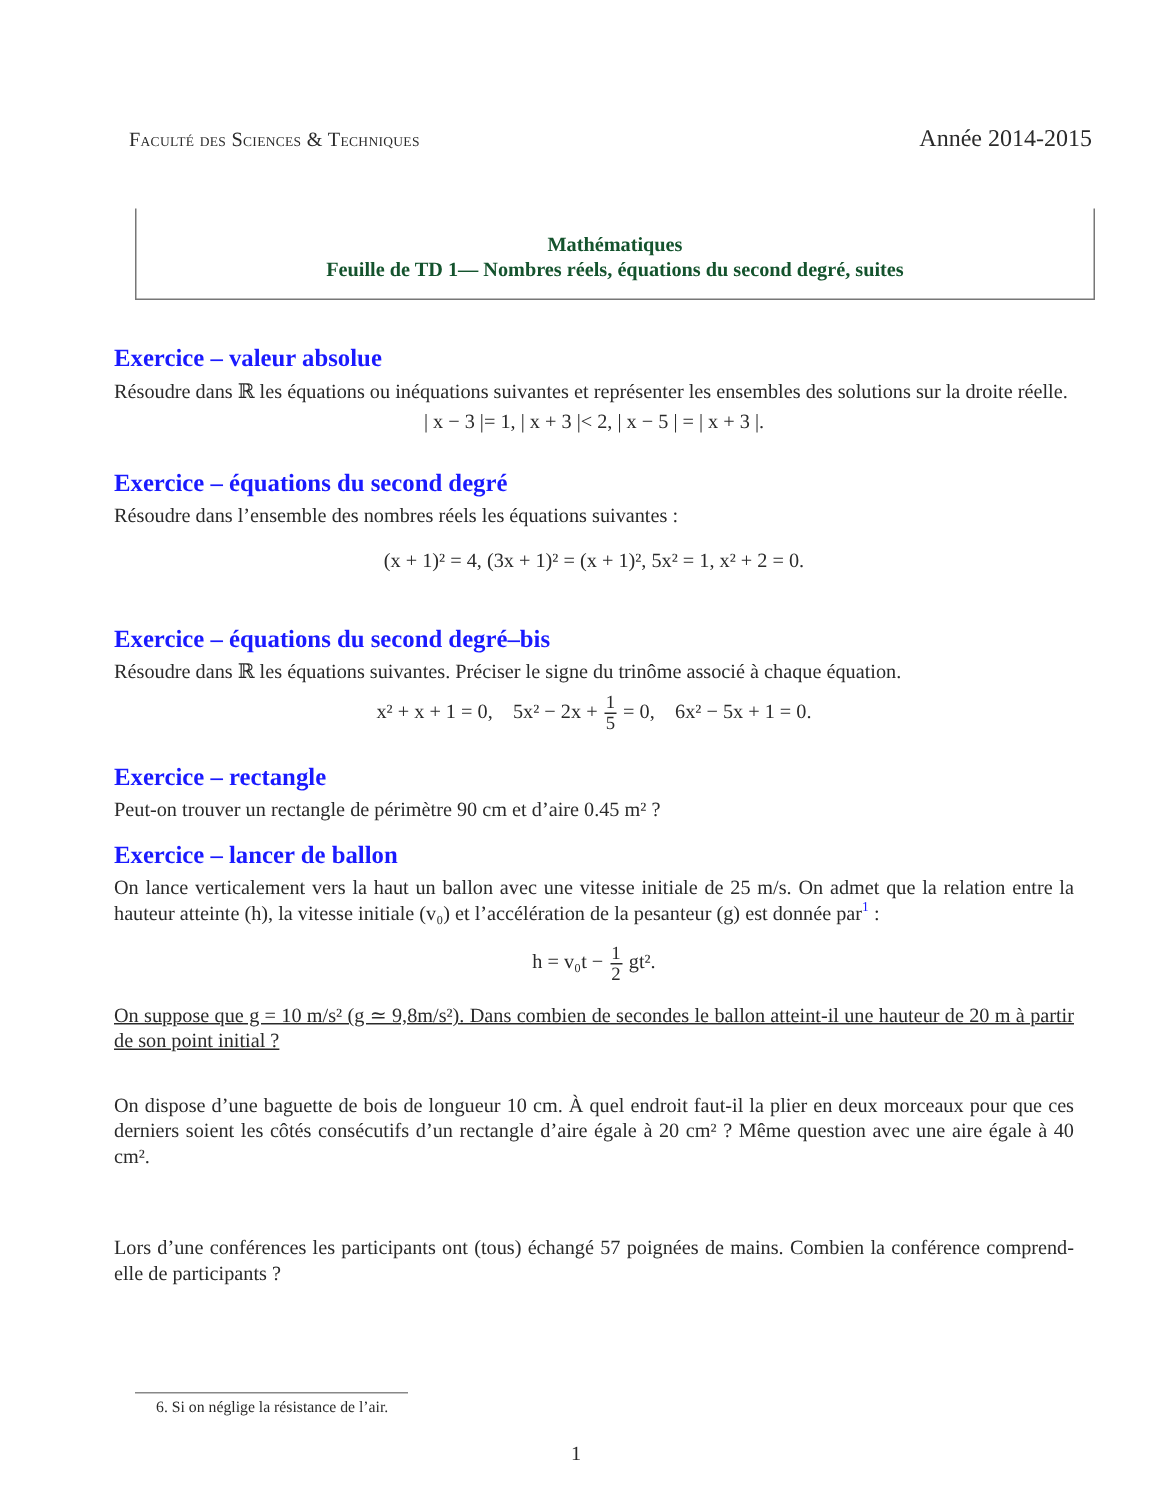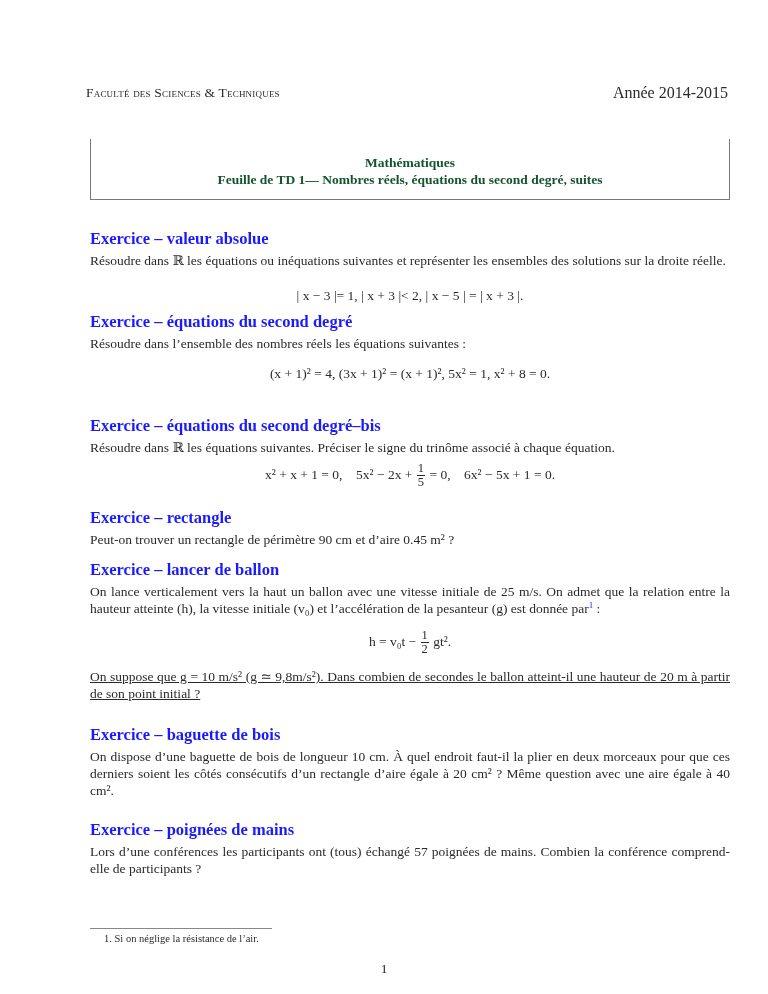--- a/index.html
+++ b/index.html
@@ -42,21 +42,21 @@
       border-bottom: 1.5px solid #777;
       text-align: center;
       color: #14532d;
       font-weight: bold;
       font-size: 13.5px;
       line-height: 17px;
     }
     .title-box .t1 { margin-top: 15px; }
     .section {
       position: absolute;
-      left: 90px;
+      left: 76px;
       width: 640px;
     }
     .section h2 {
       margin: 0;
       font-size: 16.5px;
       font-weight: bold;
       color: #1a1aff;
       line-height: 20px;
     }
     .section p {
@@ -115,27 +115,27 @@
 <div class="header-right">Année 2014-2015</div>
 
 <div class="title-box">
   <div class="t1">Mathématiques</div>
   <div>Feuille de TD 1— Nombres réels, équations du second degré, suites</div>
 </div>
 
 <div class="section" style="top:229px;">
   <h2>Exercice – valeur absolue</h2>
   <p>Résoudre dans ℝ les équations ou inéquations suivantes et représenter les ensembles des solutions sur la droite réelle.</p>
-  <div class="math" style="margin-top:18px;">| x − 3 |= 1,   | x + 3 |&lt; 2,   | x − 5 | = | x + 3 |.</div>
+  <div class="math" style="margin-top:3px;">| x − 3 |= 1,   | x + 3 |&lt; 2,   | x − 5 | = | x + 3 |.</div>
 </div>
 
 <div class="section" style="top:312px;">
   <h2>Exercice – équations du second degré</h2>
   <p>Résoudre dans l’ensemble des nombres réels les équations suivantes :</p>
-  <div class="math" style="margin-top:13px;">(x + 1)² = 4,   (3x + 1)² = (x + 1)²,   5x² = 1,   x² + 8 = 0.</div>
+  <div class="math" style="margin-top:13px;">(x + 1)² = 4,   (3x + 1)² = (x + 1)²,   5x² = 1,   x² + 2 = 0.</div>
 </div>
 
 <div class="section" style="top:416px;">
   <h2>Exercice – équations du second degré–bis</h2>
   <p>Résoudre dans ℝ les équations suivantes. Préciser le signe du trinôme associé à chaque équation.</p>
   <div class="math" style="margin-top:6px;">
     <span>x² + x + 1 = 0,</span>
     &nbsp;&nbsp;
     <span>5x² − 2x +</span>
     <span class="frac">
@@ -161,25 +161,23 @@
     <span class="frac">
       <span class="num">1</span>
       <span class="den">2</span>
     </span>
     <span>gt².</span>
   </div>
   <p style="margin-top:12px;text-decoration:underline;">On suppose que g = 10 m/s² (g ≃ 9,8m/s²). Dans combien de secondes le ballon atteint-il une hauteur de 20 m à partir de son point initial ?</p>
 </div>
 
 <div class="section" style="top:725px;">
-  <h2>Exercice – baguette de bois</h2>
   <p>On dispose d’une baguette de bois de longueur 10 cm. À quel endroit faut-il la plier en deux morceaux pour que ces derniers soient les côtés consécutifs d’un rectangle d’aire égale à 20 cm² ? Même question avec une aire égale à 40 cm².</p>
 </div>
 
 <div class="section" style="top:820px;">
-  <h2>Exercice – poignées de mains</h2>
   <p>Lors d’une conférences les participants ont (tous) échangé 57 poignées de mains. Combien la conférence comprend-elle de participants ?</p>
 </div>
 
 <div class="fn-rule"></div>
-<div class="footnote">1. Si on néglige la résistance de l’air.</div>
+<div class="footnote">6. Si on néglige la résistance de l’air.</div>
 
 <div class="page-number">1</div>
 
 </body></html>

